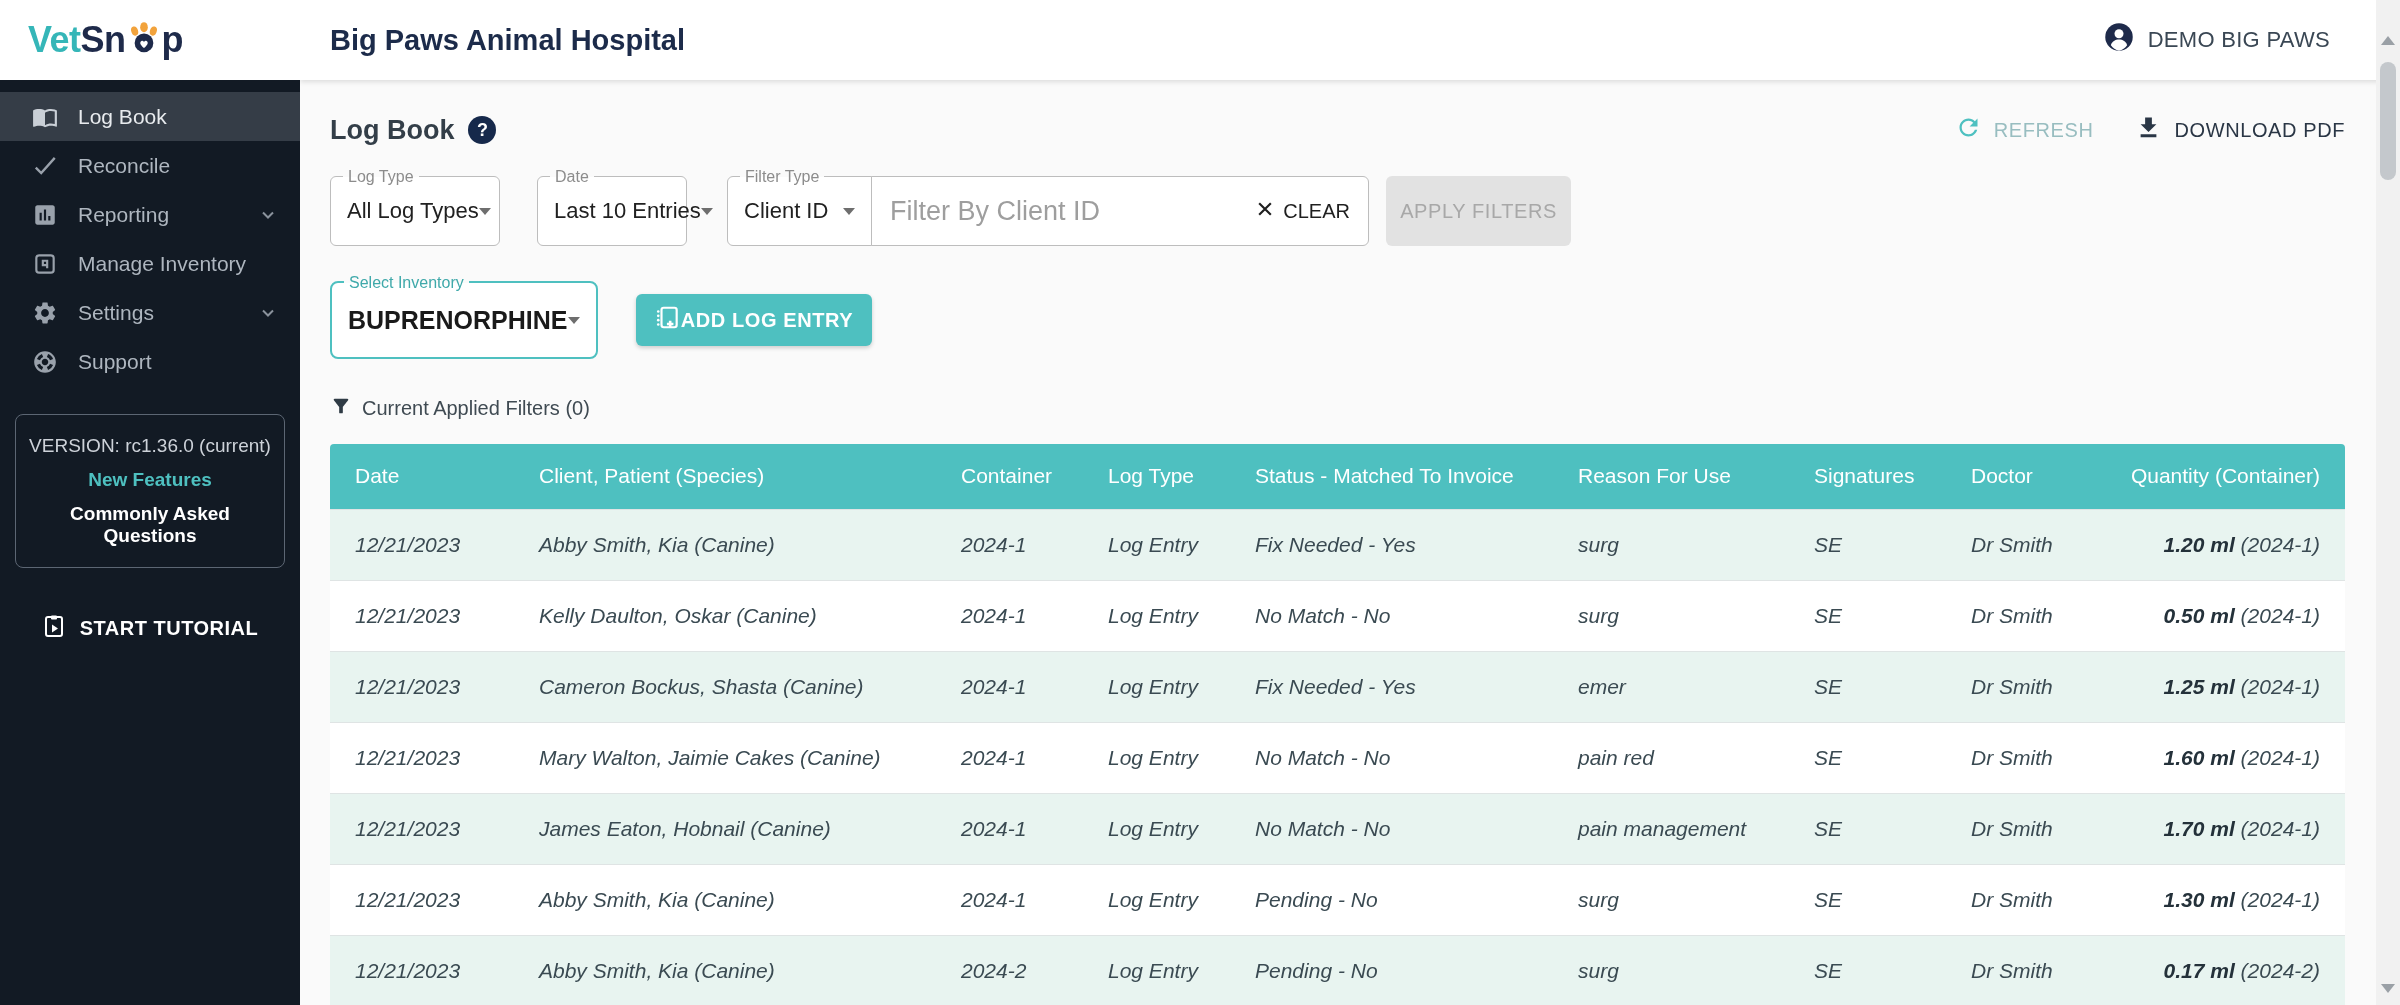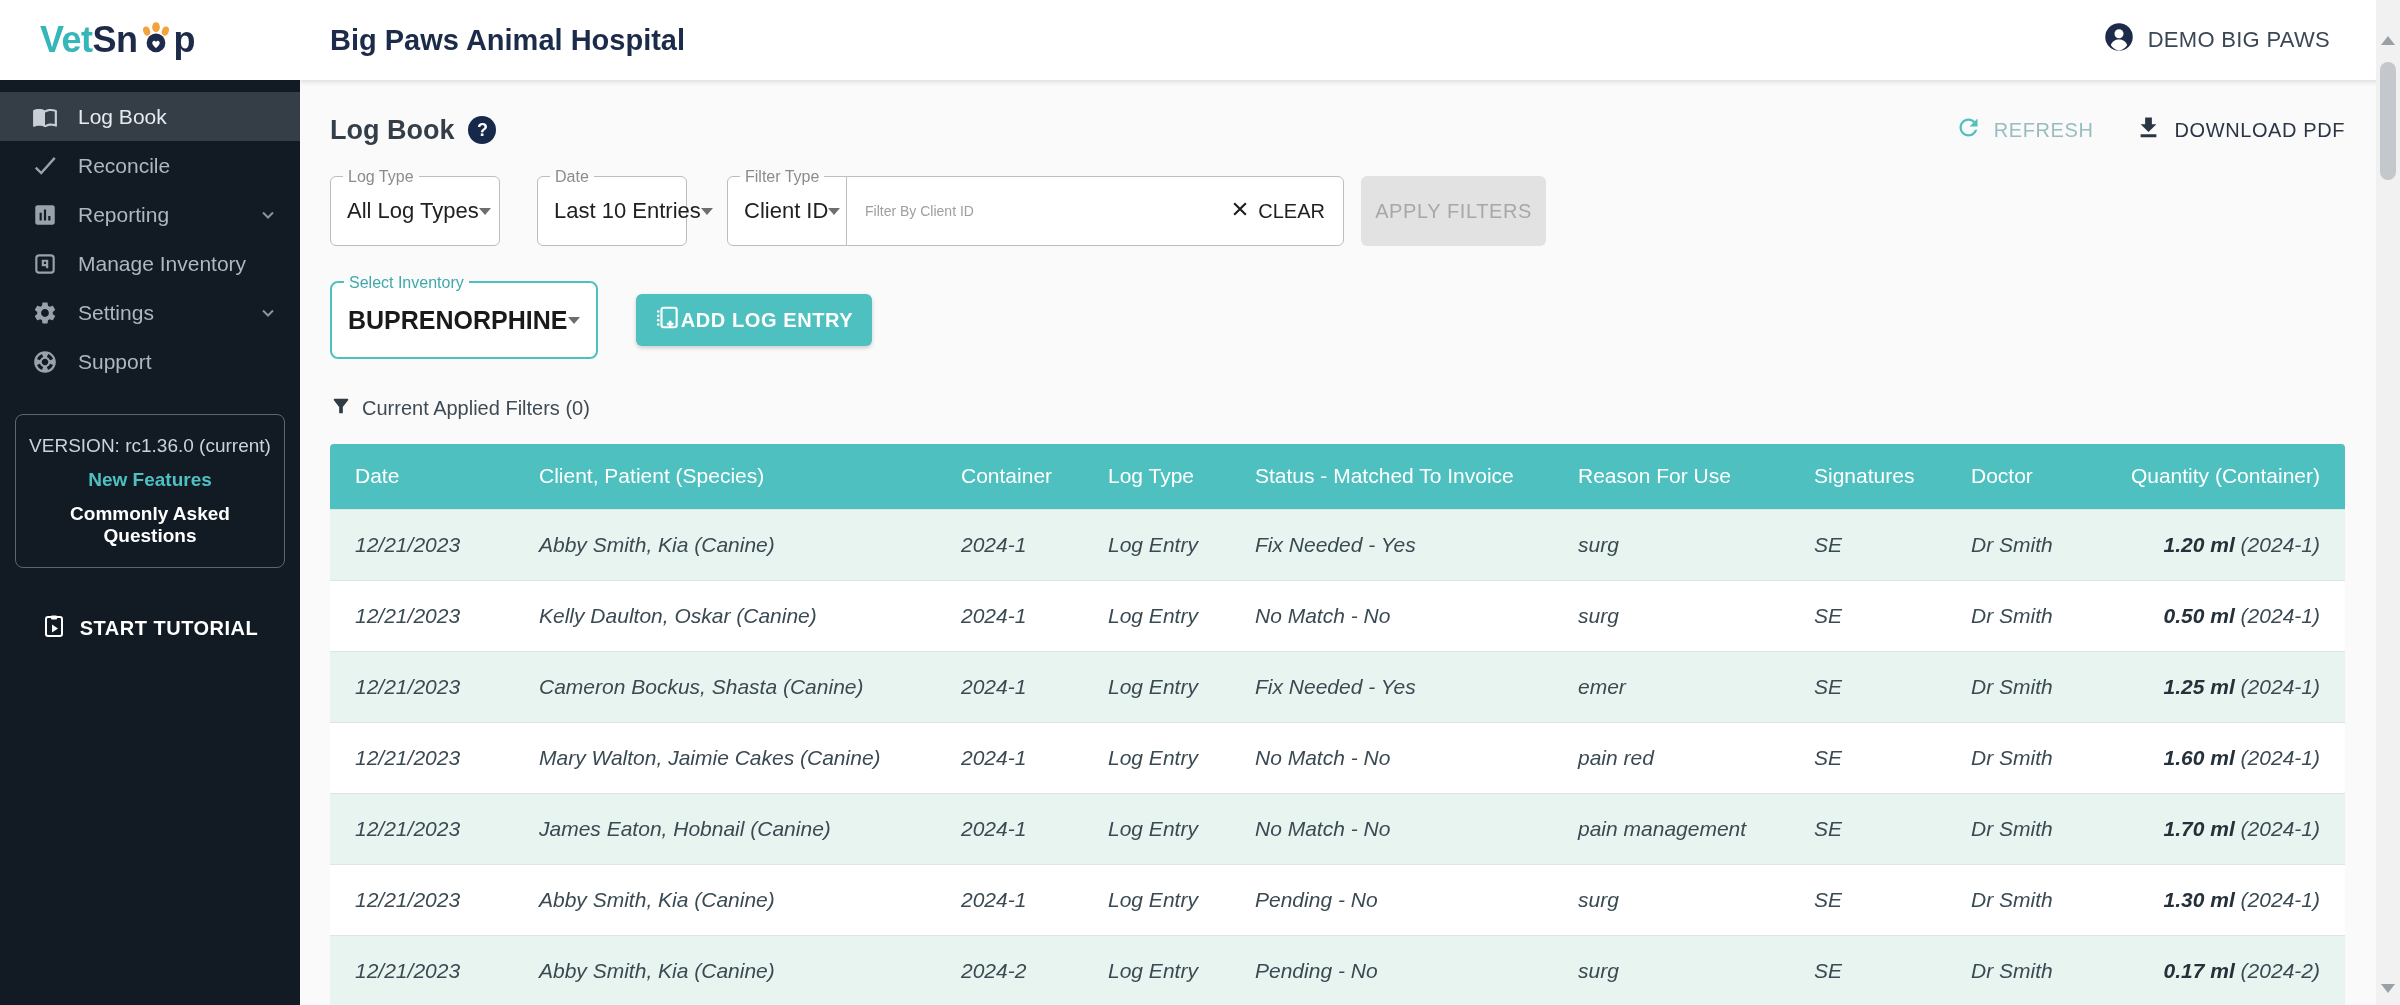--- a/index.html
+++ b/index.html
@@ -1,21 +1,21 @@
 <!DOCTYPE html>
 <html><head>
 <meta charset="utf-8">
 <style>
   * { margin:0; padding:0; box-sizing:border-box; }
   html,body { width:2400px; height:1005px; overflow:hidden; }
   body { position:relative; background:#fff; font-family:"Liberation Sans",sans-serif; color:#333; }
 
   
   .sidebar { position:absolute; left:0; top:0; width:300px; height:1005px; background:#121A24; z-index:3; }
-  .logo-area { height:80px; background:#fff; display:flex; align-items:center; padding-left:40px; cursor:pointer; }
+  .logo-area { height:80px; background:#fff; display:flex; align-items:center; padding-left:28px; cursor:pointer; }
   .logo { font-size:36px; font-weight:700; letter-spacing:-0.5px; display:flex; align-items:center; }
   .logo .vet { color:#35B6B8; }
   .logo .navy { color:#1E2A4A; }
   .logo svg { margin:0 1px -2px 1px; }
 
   .nav { margin-top:12px; }
   .nav-item { height:49px; display:flex; align-items:center; padding:0 22px 0 30px; color:#AEB6BF; font-size:21px; cursor:pointer; }
   .nav-item.active { background:#353D47; color:#E8EBEE; }
   .nav-icon { width:30px; display:flex; justify-content:center; margin-right:18px; flex:none; }
   .nav-icon svg { width:26px; height:26px; }
@@ -46,23 +46,23 @@
   .tbar-btn.download { color:#2A3645; margin-left:42px; font-weight:500; }
 
   
   .filter-row { margin-top:22px; display:flex; align-items:flex-start; }
   .ctl { position:relative; background:#fff; border:1px solid #BDBDBD; border-radius:6px; height:70px; display:flex; align-items:center; padding:0 16px; cursor:pointer; }
   .flabel { position:absolute; top:-10px; left:12px; font-size:16px; color:#8C8C8C; background:linear-gradient(#FAFAFA 50%,#FFFFFF 50%); padding:0 5px; line-height:20px; white-space:nowrap; }
   .ctl-value { font-size:22px; color:#212121; white-space:nowrap; }
   .caret { width:0; height:0; border-left:6px solid transparent; border-right:6px solid transparent; border-top:7px solid #6E6E6E; margin-left:auto; flex:none; }
   .w-logtype { width:170px; }
   .w-date { width:150px; margin-left:37px; }
-  .w-ftype { width:120px; margin-left:40px; border-radius:6px 0 0 6px; }
+  .w-ftype { width:145px; margin-left:40px; border-radius:6px 0 0 6px; }
   .ftext { width:498px; margin-left:-1px; background:#fff; border:1px solid #BDBDBD; border-radius:0 6px 6px 0; height:70px; display:flex; align-items:center; padding:0 18px; }
-  .ftext input { border:none; outline:none; flex:1; font-size:14px; color:#212121; font-family:"Liberation Sans",sans-serif; background:transparent; }
+  .ftext input { border:none; outline:none; flex:1; font-size:27px; color:#212121; font-family:"Liberation Sans",sans-serif; background:transparent; }
   .ftext input::placeholder { color:#9E9E9E; }
   .clear-btn { display:flex; align-items:center; gap:8px; font-size:20px; color:#1F1F1F; cursor:pointer; flex:none; }
   .apply-btn { margin-left:17px; width:185px; height:70px; background:#E2E2E2; color:#A8A8A8; border:none; border-radius:6px; font-size:20px; font-weight:500; letter-spacing:0.6px; font-family:"Liberation Sans",sans-serif; cursor:pointer; }
 
   .inv-row { margin-top:35px; display:flex; align-items:center; }
   .ctl.teal { border:2px solid #4EC0C0; border-radius:8px; height:78px; width:268px; }
   .ctl.teal .flabel { color:#3FA9AA; }
   .ctl.teal .ctl-value { font-size:25px; font-weight:700; color:#1A1A1A; }
   .add-btn { margin-left:38px; height:52px; width:236px; background:#4EC0C0; border:none; border-radius:6px; color:#fff; font-size:20px; font-weight:600; letter-spacing:0.6px; display:flex; align-items:center; justify-content:center; font-family:"Liberation Sans",sans-serif; cursor:pointer; box-shadow:0 2px 4px rgba(0,0,0,0.18); }
 

